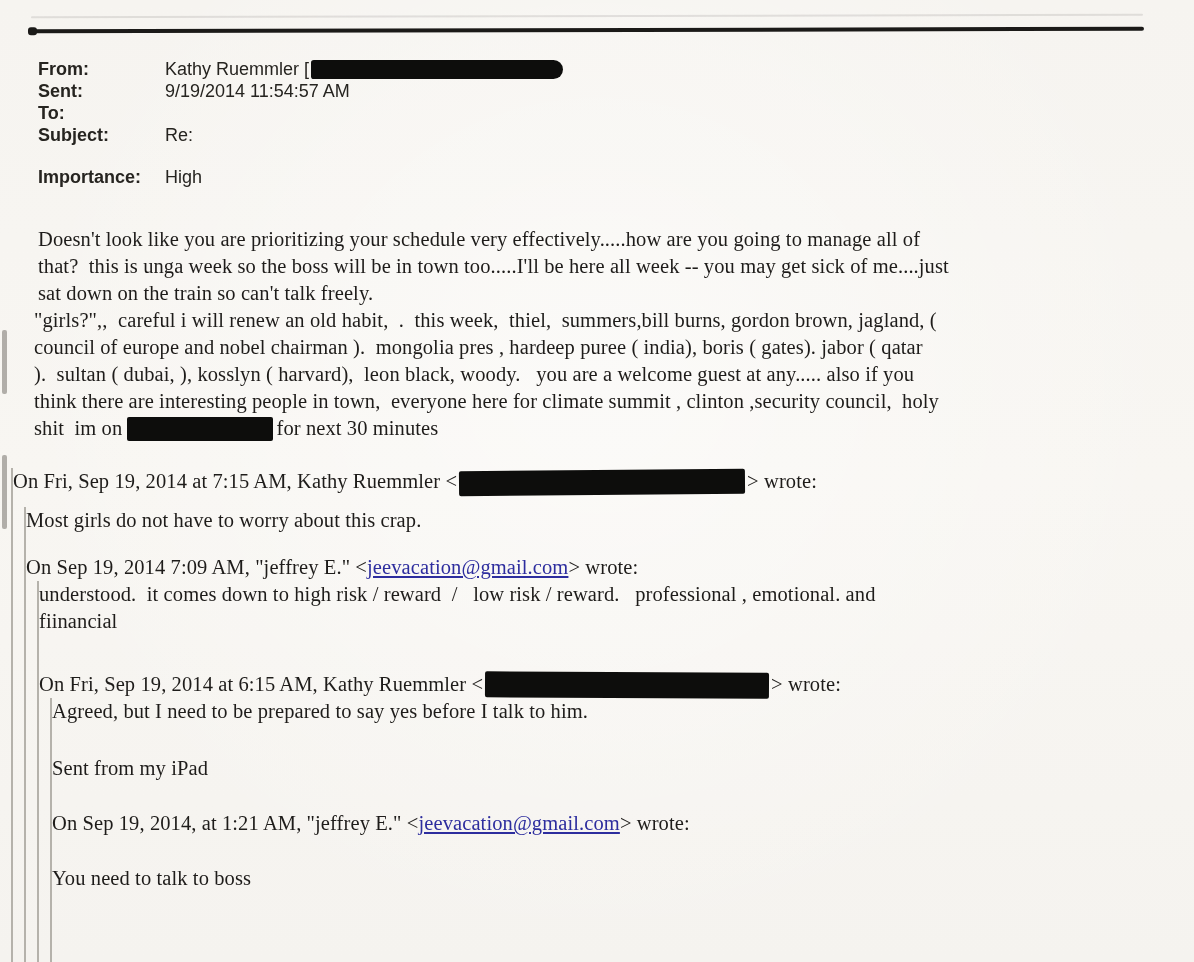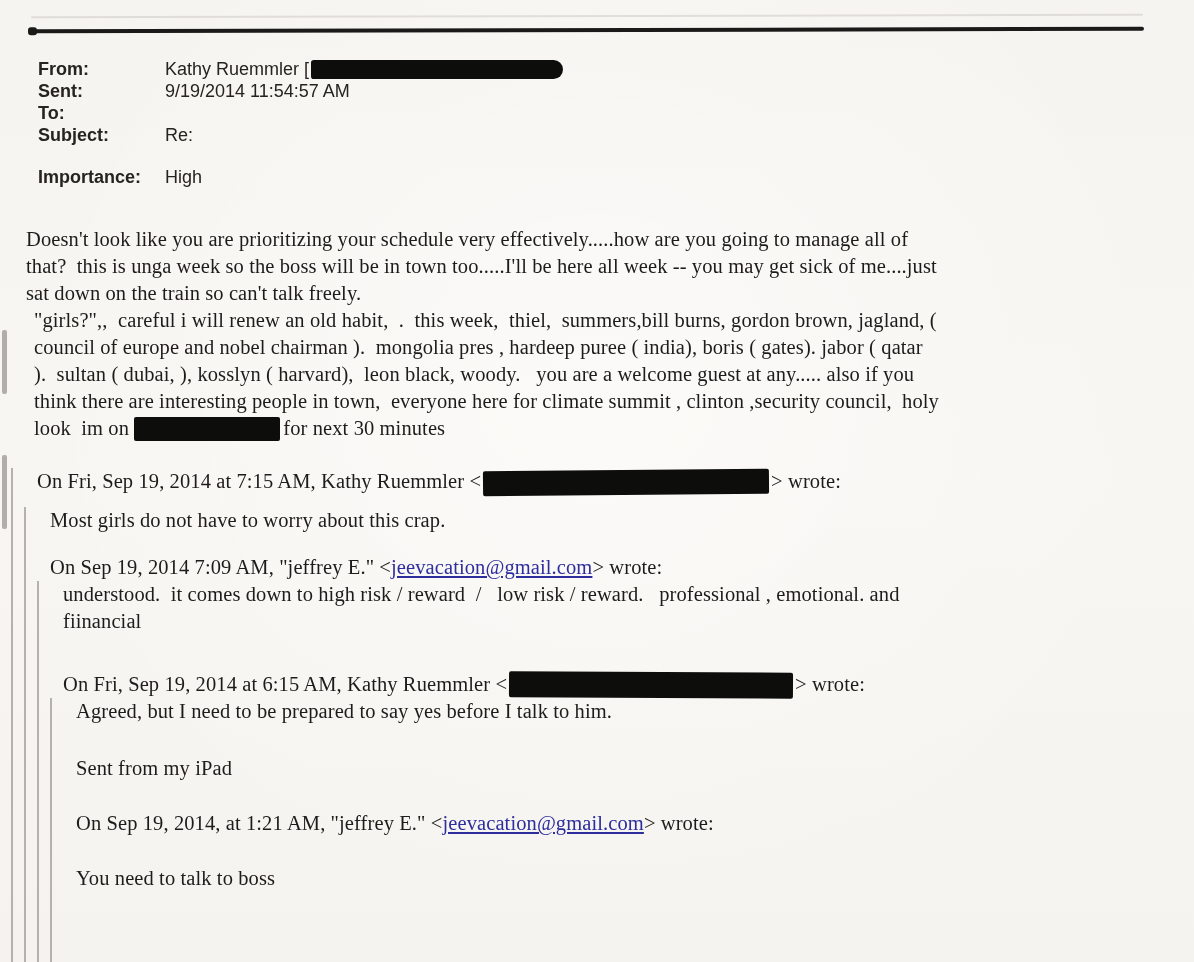--- a/index.html
+++ b/index.html
@@ -48,28 +48,28 @@
   .redact.from-bar { width: 252px; height: 19px; margin-left: 2px; vertical-align: -4px; border-radius: 3px 10px 10px 3px; }
   .redact.inline-bar { width: 146px; height: 24px; vertical-align: -6px; margin-right: 3px; }
   .redact.q2-bar { width: 286px; height: 25px; vertical-align: -7px; transform: rotate(-0.5deg); margin: 0 2px; }
   .redact.q4-bar { width: 284px; height: 26px; vertical-align: -7px; transform: rotate(0.3deg); margin: 0 2px; }
   
   .content {
     position: absolute; left: 0; top: 212px; width: 1194px;
     font-size: 20.5px; line-height: 27px; letter-spacing: 0.1px;
   }
   .para, .qheader { white-space: pre-wrap; }
-  .msg-body { padding: 14px 36px 0 26px; }
+  .msg-body { padding: 14px 36px 0 38px; }
   .q1-header { padding: 26px 30px 0 30px; }
   .q1-body { padding: 0 28px 0 34px; }
   a.mail-link { color: #2d2d9e; text-decoration: underline; }
   
   .bq { border-left: 2px solid #b5b2ab; margin-left: 11px; }
   .bq-1 { margin-top: 26px; }
-  .bq > .qheader, .bq > .para { padding-left: 24px; padding-right: 20px; }
+  .bq > .qheader, .bq > .para { padding-right: 20px; }
   .q2-body { margin-top: 12px; }
   .q3-header { margin-top: 20px; }
   .q4-header { margin-top: 36px; }
   .q4-sig { margin-top: 30px; }
   .q5-header { margin-top: 28px; }
   .q5-body { margin-top: 28px; padding-bottom: 80px !important; }
   
   .scan-artifact-1, .scan-artifact-2 {
     position: absolute; left: 2px; width: 5px; background: rgba(90,86,80,0.45); border-radius: 2px;
   }
@@ -111,21 +111,21 @@
 
     <div class="para msg-body">Doesn't look like you are prioritizing your schedule very effectively.....how are you going to manage all of
 that?  this is unga week so the boss will be in town too.....I'll be here all week -- you may get sick of me....just
 sat down on the train so can't talk freely.</div>
 
 
     <div class="para q1-body"><span>"girls?",,  careful i will renew an old habit,  .  this week,  thiel,  summers,bill burns, gordon brown, jagland, (
 council of europe and nobel chairman ).  mongolia pres , hardeep puree ( india), boris ( gates). jabor ( qatar
 ).  sultan ( dubai, ), kosslyn ( harvard),  leon black, woody.   you are a welcome guest at any..... also if you
 think there are interesting people in town,  everyone here for climate summit , clinton ,security council,  holy
-</span><span>look  im on </span><span class="redact inline-bar"></span><span>for next 30 minutes</span></div>
+</span><span>shit  im on </span><span class="redact inline-bar"></span><span>for next 30 minutes</span></div>
 
     <div class="bq bq-1">
       <div class="qheader"><span>On Fri, Sep 19, 2014 at 7:15 AM, Kathy Ruemmler &lt;</span><span class="redact q2-bar"></span><span>&gt; wrote:</span></div>
 
       <div class="bq">
         <div class="para q2-body">Most girls do not have to worry about this crap.</div>
 
         <div class="qheader q3-header"><span>On Sep 19, 2014 7:09 AM, "jeffrey E." &lt;</span><a class="mail-link" href="#">jeevacation@gmail.com</a><span>&gt; wrote:</span></div>
 
         <div class="bq">

